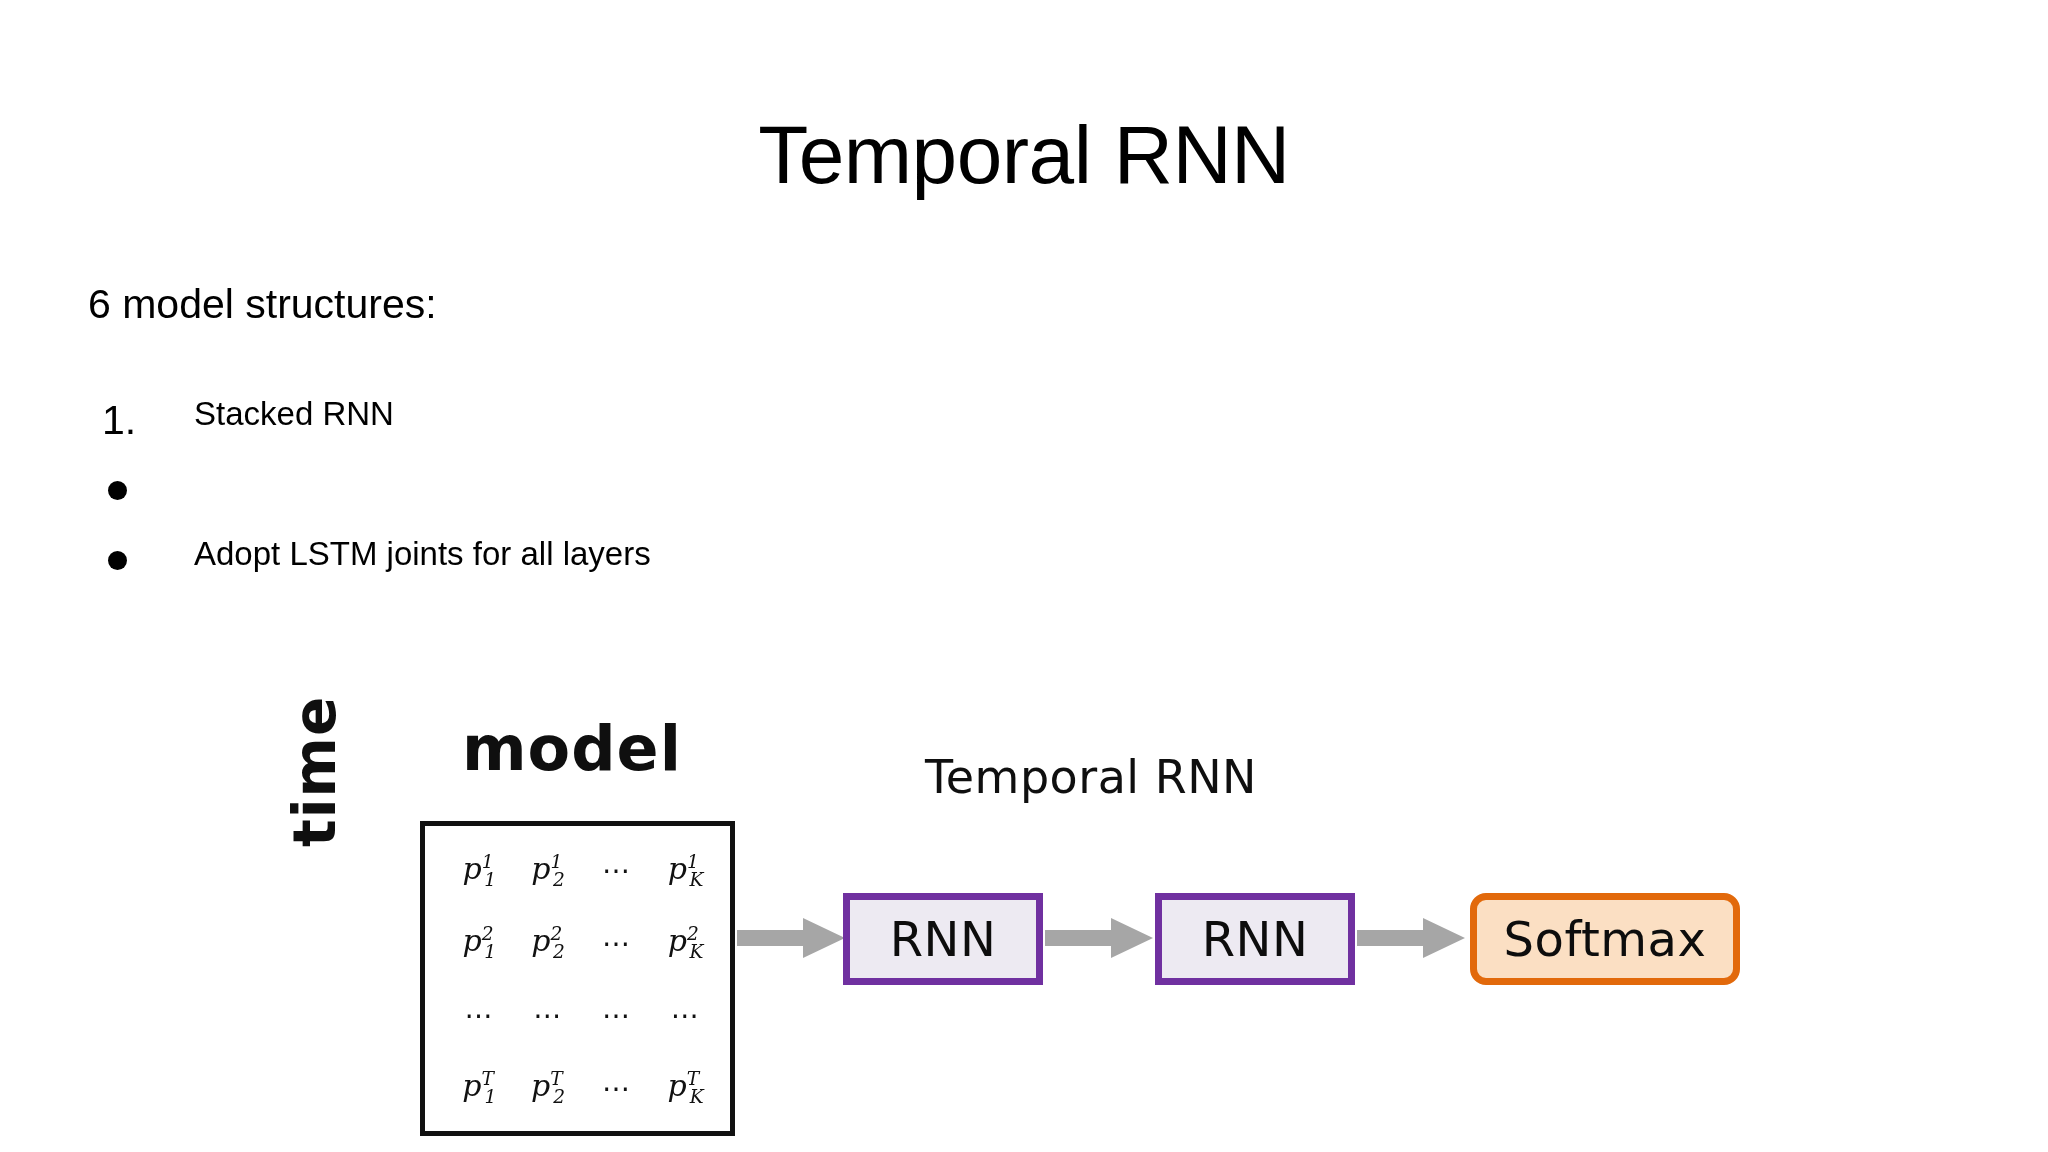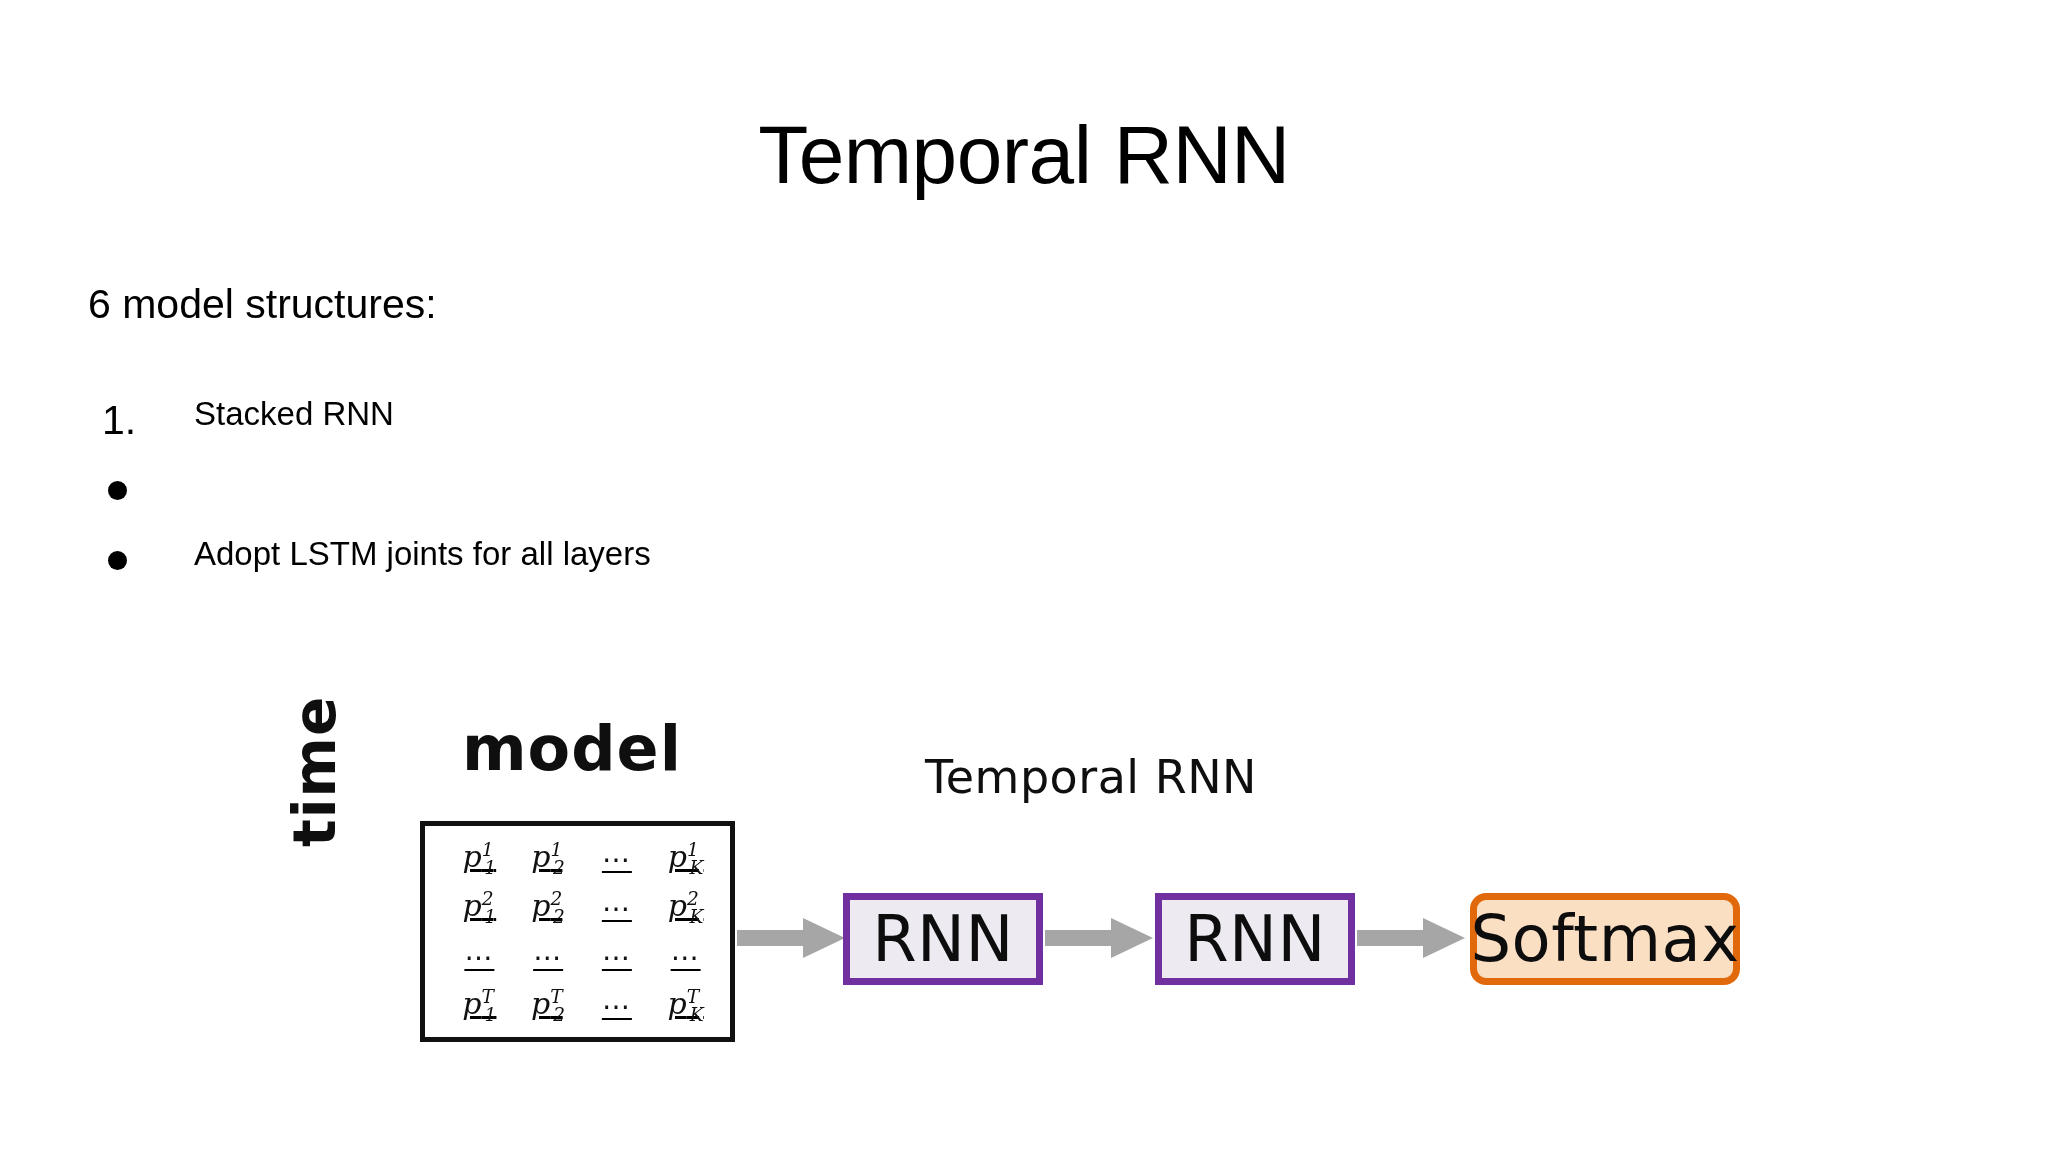--- a/index.html
+++ b/index.html
@@ -124,26 +124,25 @@
     color: #0f0f0f;
     white-space: nowrap;
   }
 
   
   .matrix-box {
     position: absolute;
     left: 420px;
     top: 821px;
     width: 315px;
-    height: 221px;
+    height: 315px;
     border: 5px solid #111111;
     background: #ffffff;
     box-sizing: border-box;
     padding: 9px 10px 6px 20px;
-    text-decoration: underline;
   }
   .matrix-grid {
     width: 100%;
     height: 100%;
     display: grid;
     grid-template-columns: 1fr 1fr 1fr 1fr;
     grid-template-rows: 1fr 1fr 1fr 1fr;
     align-items: center;
     justify-items: center;
   }
@@ -176,21 +175,21 @@
   .arrow svg { display: block; width: 100%; height: 100%; }
 
   
   .proc-box {
     position: absolute;
     box-sizing: border-box;
     display: flex;
     align-items: center;
     justify-content: center;
     font-family: "DejaVu Sans", sans-serif;
-    font-size: 64px;
+    font-size: 48px;
     font-weight: 400;
     letter-spacing: 0.5px;
     color: #0d0d0d;
     white-space: nowrap;
   }
   .proc-rnn {
     border: 7px solid #7030A0;
     background: #EDEAF2;
   }
   .proc-softmax {

